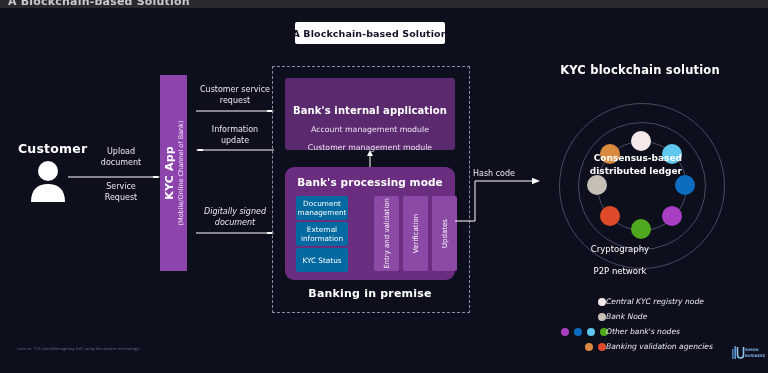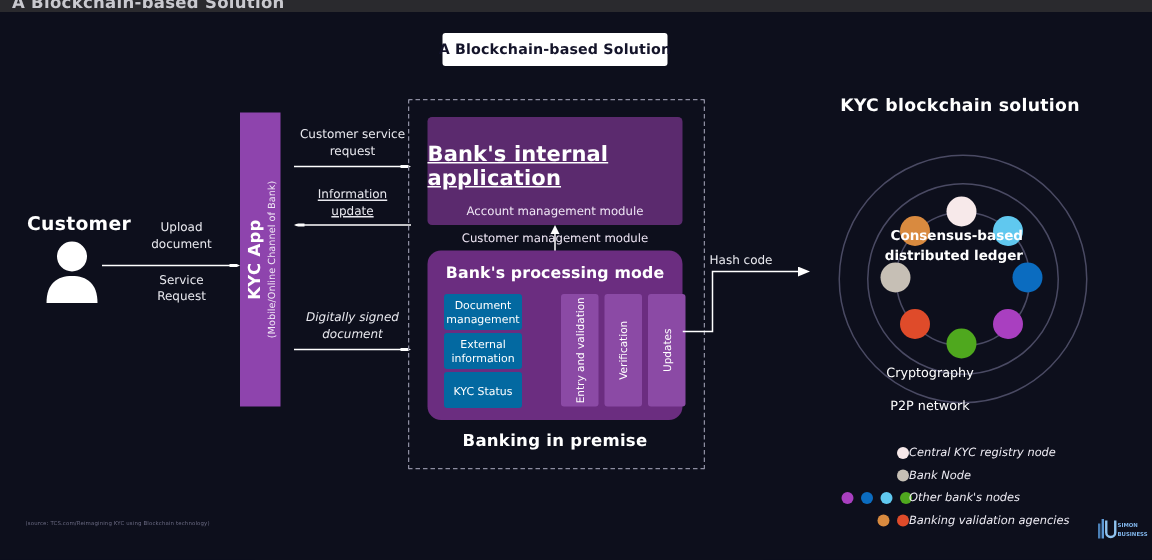--- a/index.html
+++ b/index.html
@@ -84,21 +84,21 @@
     position:absolute;left:272px;top:287px;width:196px;text-align:center;
     font-size:11px;font-weight:bold;color:#fff;letter-spacing:.2px;
   }
 
   
   .bank-internal{
     position:absolute;left:285px;top:78px;width:170px;height:72px;
     background:#5b2a6e;border-radius:3px;
     display:flex;flex-direction:column;align-items:center;
   }
-  .bi-title{font-size:14px;font-weight:bold;color:#fff;margin-top:17px;letter-spacing:.1px;text-decoration:underline;}
+  .bi-title{font-size:10px;font-weight:bold;color:#fff;margin-top:27px;letter-spacing:.1px;}
   .bi-mod{font-size:7.8px;color:#efe6f5;margin-top:9px;}
 
   
   .bank-proc{
     position:absolute;left:285px;top:167px;width:170px;height:113px;
     background:#6b2d80;border-radius:9px;
   }
   .bp-title{
     position:absolute;left:0;top:9px;width:170px;text-align:center;
     font-size:10.5px;font-weight:bold;color:#fff;letter-spacing:.1px;
@@ -207,21 +207,21 @@
 
   <div class="m-lbl" style="left:196px;top:84px;width:78px;text-align:center;">
     <div>Customer service</div>
     <div>request</div>
   </div>
   <svg class="m-arrow" style="left:196px;top:110px;width:78px;" viewBox="0 0 78 2" preserveAspectRatio="none">
     <line x1="0" y1="1" x2="74" y2="1" stroke="#ffffff" stroke-width="1"></line>
     <polygon points="78,1 71,-2.2 71,4.2" fill="#ffffff"></polygon>
   </svg>
 
-  <div class="m-lbl" style="left:196px;top:124px;width:78px;text-decoration:underline;">
+  <div class="m-lbl" style="left:196px;top:124px;width:78px;">
     <div>Information</div>
     <div>update</div>
   </div>
   <svg class="m-arrow" style="left:196px;top:149px;width:78px;" viewBox="0 0 78 2" preserveAspectRatio="none">
     <line x1="4" y1="1" x2="78" y2="1" stroke="#ffffff" stroke-width="1"></line>
     <polygon points="0,1 7,-2.2 7,4.2" fill="#ffffff"></polygon>
   </svg>
 
   <div class="m-lbl" style="left:196px;top:206px;width:78px;font-style:italic;">
     <div>Digitally signed</div>

